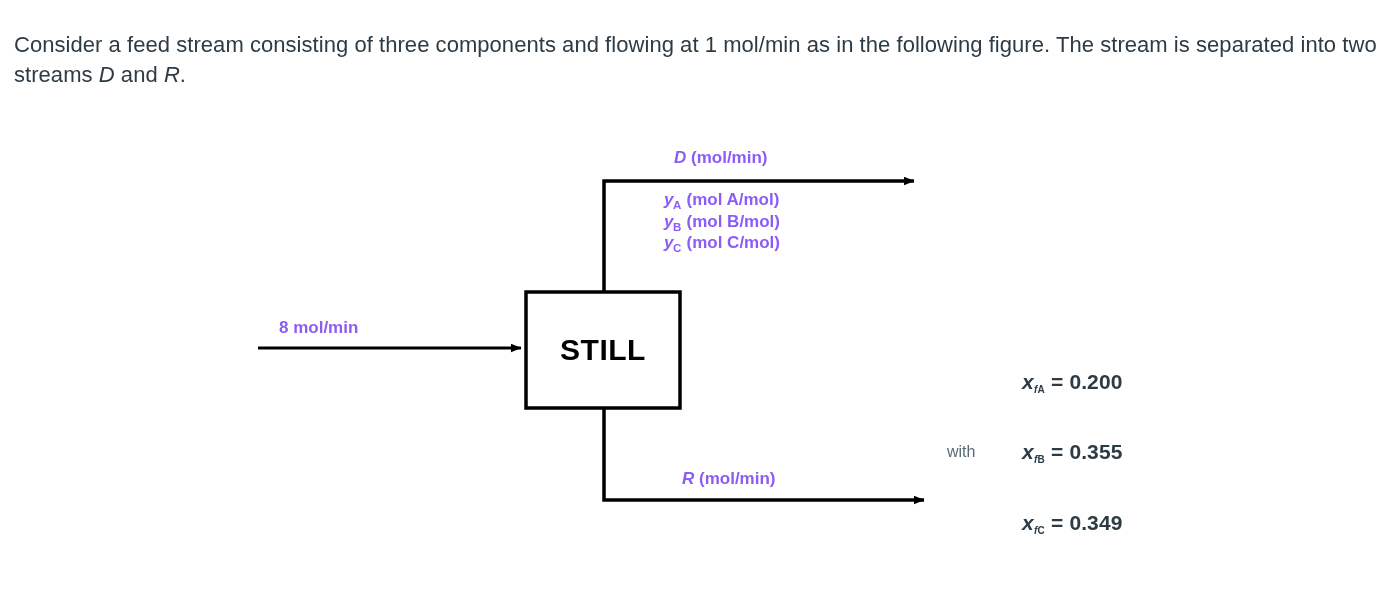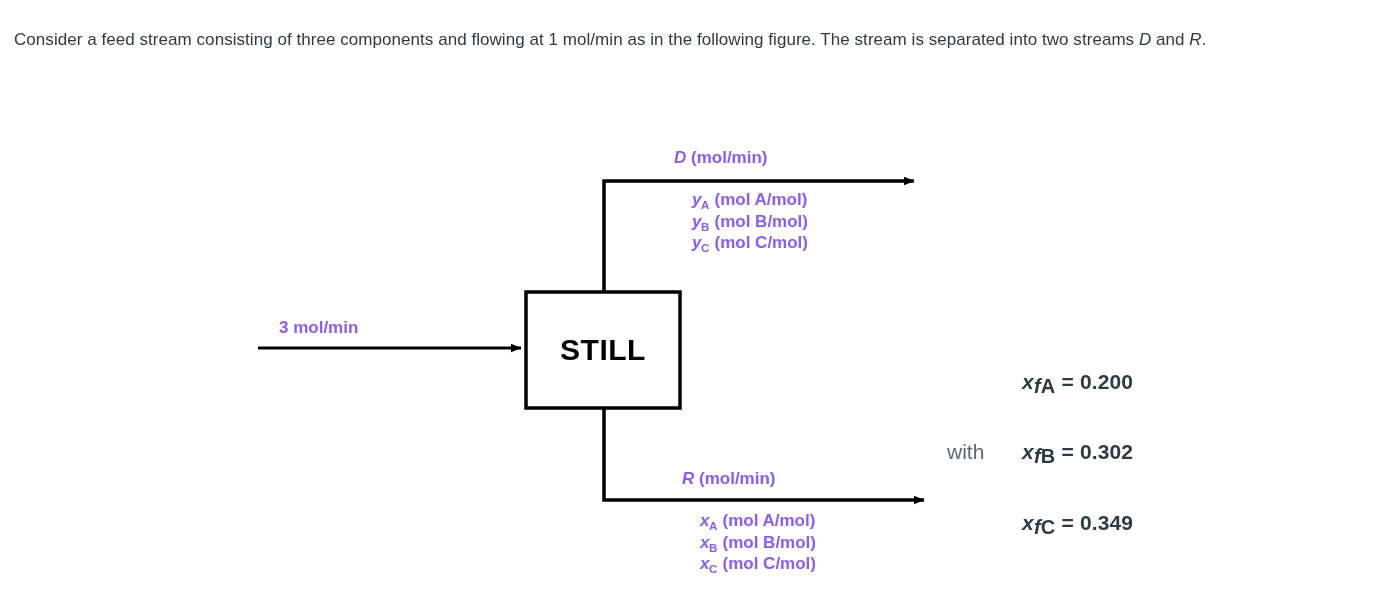--- a/index.html
+++ b/index.html
@@ -15,21 +15,21 @@
     color: #2d3b45;
     overflow: hidden;
   }
 
   
   #intro {
     position: absolute;
     left: 14px;
     top: 8px;
     width: 1368px;
-    font-size: 17px;
+    font-size: 22px;
     line-height: 30px;
     color: #2d3b45;
     font-weight: 400;
     letter-spacing: 0.05px;
   }
   #intro .it { font-style: italic; }
 
   
   #diagram {
     position: absolute;
@@ -99,35 +99,35 @@
     left: 0;
     width: 300px;
     height: 34px;
     display: flex;
     align-items: center;
     font-size: 21px;
   }
   .with-word {
     position: absolute;
     left: 7px;
-    font-size: 21px;
+    font-size: 16px;
     font-weight: 400;
     color: #5b6b76;
   }
   .veq {
     position: absolute;
     left: 82px;
     font-size: 21px;
     font-weight: bold;
     white-space: nowrap;
     letter-spacing: 0.2px;
   }
   .veq .v { font-style: italic; }
   .veq sub {
-    font-size: 20px;
+    font-size: 10px;
     vertical-align: baseline;
     position: relative;
     top: 4px;
     font-weight: bold;
   }
   .veq sub .fi { font-style: italic; }
   .veq .num { font-weight: 700; letter-spacing: 0.1px; }
 </style>
 </head>
 <body>
@@ -149,50 +149,45 @@
 
     <path d="M604,288 L604,380 L924,380" stroke="#000000" stroke-width="3.5" fill="none" marker-end="url(#arrow)"></path>
 
     <rect x="526" y="172" width="154" height="116" fill="#ffffff" stroke="#000000" stroke-width="3.5"></rect>
   </svg>
 
   <div id="still-text" style="top:172px">STILL</div>
 
   <div class="dlabel" style="left:674px; top:28px;"><span class="v">D</span> <span>(mol/min)</span></div>
 
-  <div class="dlabel stack" style="left:692px; top:70px;">
+  <div class="dlabel stack" style="left:664px; top:70px;">
     <div><span class="v">y</span><sub>A</sub> <span>(mol A/mol)</span></div>
     <div><span class="v">y</span><sub>B</sub> <span>(mol B/mol)</span></div>
     <div><span class="v">y</span><sub>C</sub> <span>(mol C/mol)</span></div>
   </div>
 
-  <div class="dlabel" style="left:279px; top:198px;">3 mol/min</div>
+  <div class="dlabel" style="left:279px; top:198px;">8 mol/min</div>
 
 
   <div class="dlabel" style="left:682px; top:349px;"><span class="v">R</span> <span>(mol/min)</span></div>
 
-  <div class="dlabel stack" style="left:700px; top:391px;">
-    <div><span class="v">x</span><sub>A</sub> <span>(mol A/mol)</span></div>
-    <div><span class="v">x</span><sub>B</sub> <span>(mol B/mol)</span></div>
-    <div><span class="v">x</span><sub>C</sub> <span>(mol C/mol)</span></div>
-  </div>
 
   <div id="values">
 
     <div class="vrow" style="top:0px;">
       <span class="veq"><span class="v">x</span><sub><span class="fi">f</span><span>A</span></sub>
         <span>=</span>
         <span class="num">0.200</span></span>
     </div>
 
     <div class="vrow" style="top:70px;">
       <span class="with-word">with</span>
       <span class="veq"><span class="v">x</span><sub><span class="fi">f</span><span>B</span></sub>
         <span>=</span>
-        <span class="num">0.302</span></span>
+        <span class="num">0.355</span></span>
     </div>
 
     <div class="vrow" style="top:141px;">
       <span class="veq"><span class="v">x</span><sub><span class="fi">f</span><span>C</span></sub>
         <span>=</span>
         <span class="num">0.349</span></span>
     </div>
 
   </div>
 </div>

